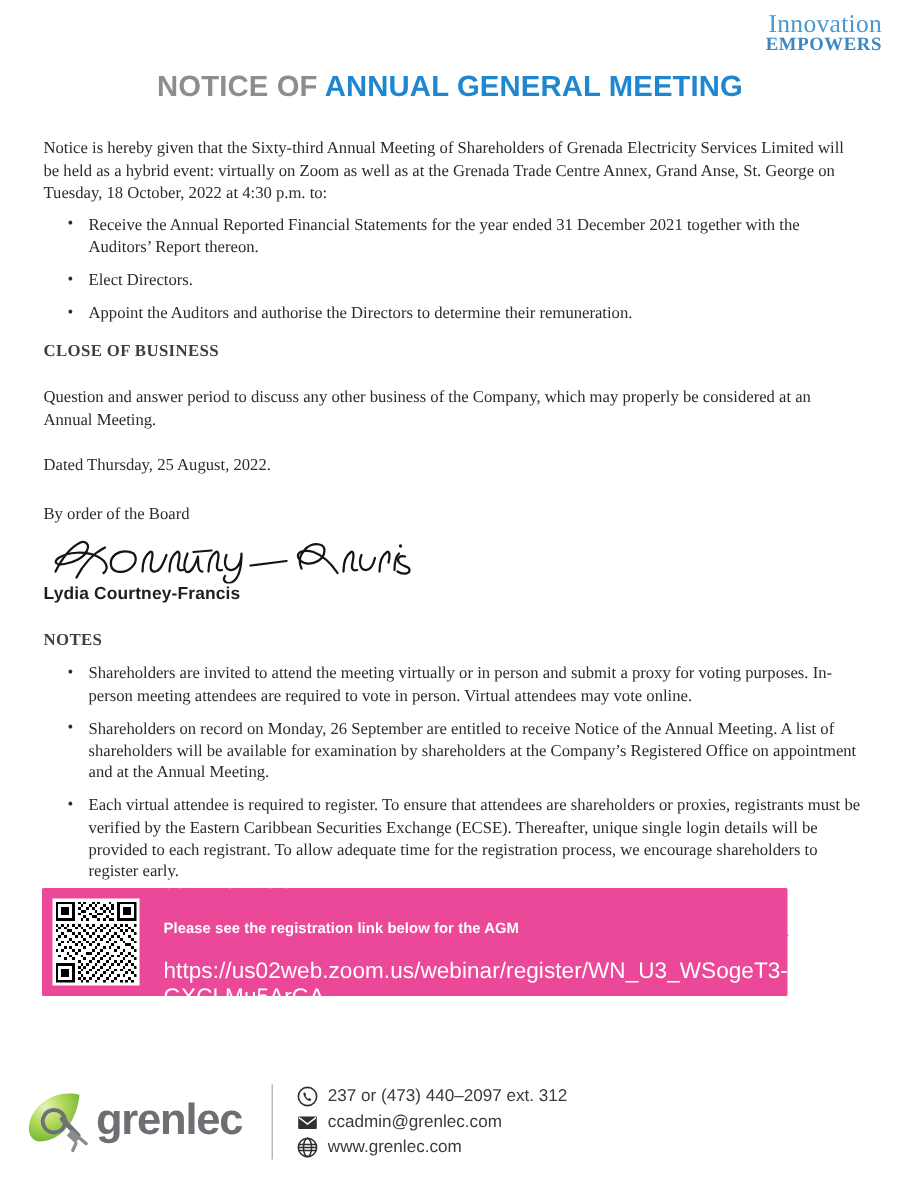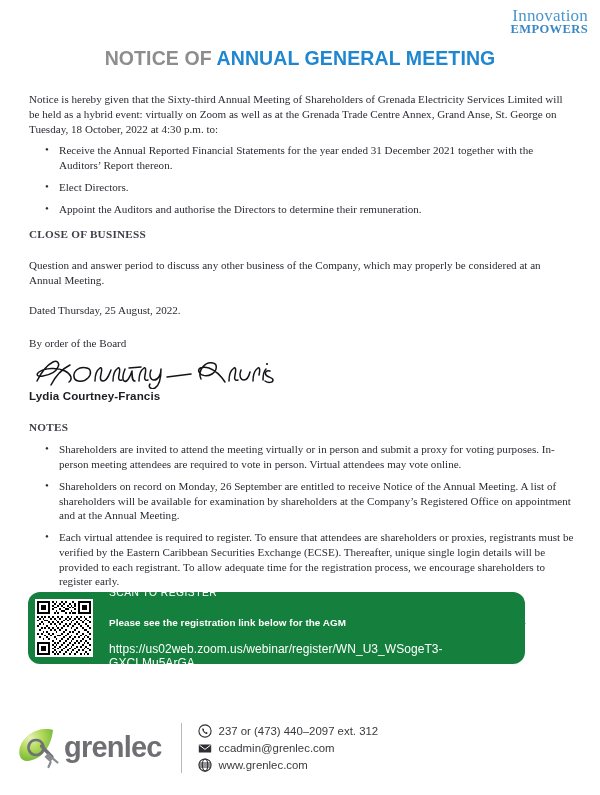--- a/index.html
+++ b/index.html
@@ -82,41 +82,41 @@
     color: #3f3f4a;
   }
   .rule {
     height: 1px; background: #9cc6e4; width: 497px; margin-top: 6px;
   }
 
   
   .qr-panel {
     position: absolute; left: 28px; top: 592px;
     width: 497px; height: 72px;
-    background: #15803d; border-radius: 12px;
+    background: #ec4899; border-radius: 1px;
     display: flex; align-items: center;
   }
   .qr-code {
     width: 58px; height: 58px; background: #ffffff;
     margin-left: 7px; padding: 2px; flex: none;
   }
   .qr-code svg { display: block; width: 100%; height: 100%; }
   .qr-text { margin-left: 16px; color: #ffffff; }
   .qr-scan {
     font-family: "Liberation Sans", sans-serif;
     font-size: 10.3px; letter-spacing: .45px;
   }
   .qr-please {
     font-family: "Liberation Sans", sans-serif;
     font-size: 9.9px; font-weight: bold; margin-top: 19px;
     letter-spacing: .05px;
   }
   .qr-url {
     font-family: "Liberation Sans", sans-serif;
-    font-size: 12px; margin-top: 14px; letter-spacing: .05px;
+    font-size: 15px; margin-top: 14px; letter-spacing: .05px;
   }
 
   
   .footer {
     position: absolute; left: 17px; top: 722px;
     display: flex; align-items: center;
   }
   .logo-block { display: flex; align-items: center; }
   .logo-mark { width: 44px; height: 44px; flex: none; }
   .logo-word {

